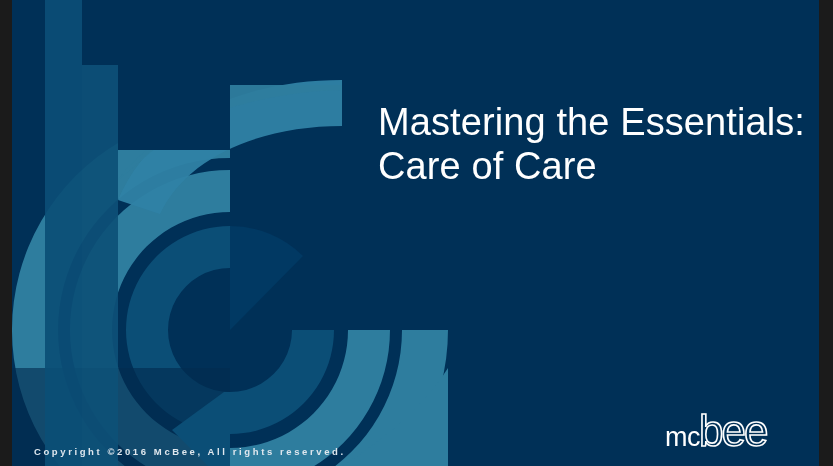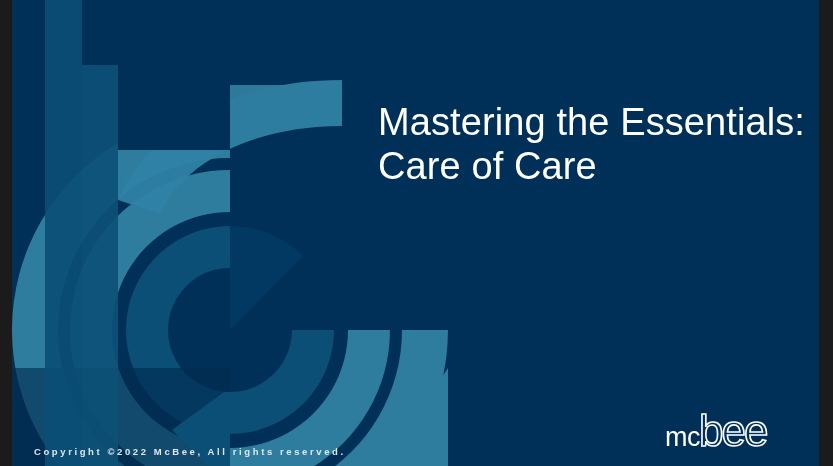--- a/index.html
+++ b/index.html
@@ -129,20 +129,20 @@
       <path fill="#0b4e76" d="M 212 392 L 160 430 L 196 466 L 218 466 L 218 392 Z"></path>
 
     </g>
   </svg>
 
   <div id="title-block">
     <div class="title-line">Mastering the Essentials:</div>
     <div class="title-line">Care of Care</div>
   </div>
 
-  <div id="copyright">Copyright ©2022 McBee, All rights reserved.</div>
+  <div id="copyright">Copyright ©2016 McBee, All rights reserved.</div>
 
   <svg id="logo" viewBox="0 0 130 46" xmlns="http://www.w3.org/2000/svg">
     <text x="2" y="38" font-family="'Liberation Sans', sans-serif" font-size="27" fill="#ffffff" letter-spacing="-0.5">mc</text>
     <text x="36" y="38" font-family="'Liberation Sans', sans-serif" font-size="44" fill="none" stroke="#ffffff" stroke-width="1.6" letter-spacing="-2">bee</text>
   </svg>
 
 </div>
 
 </body></html>

